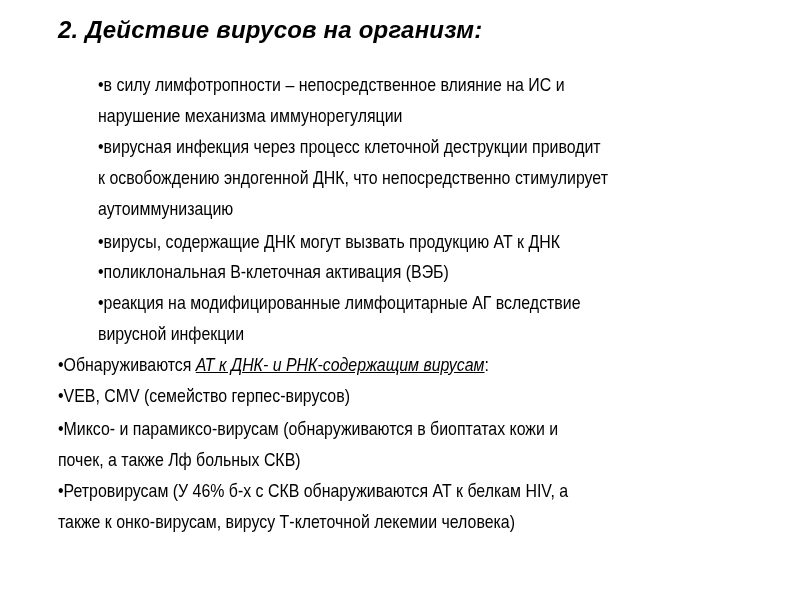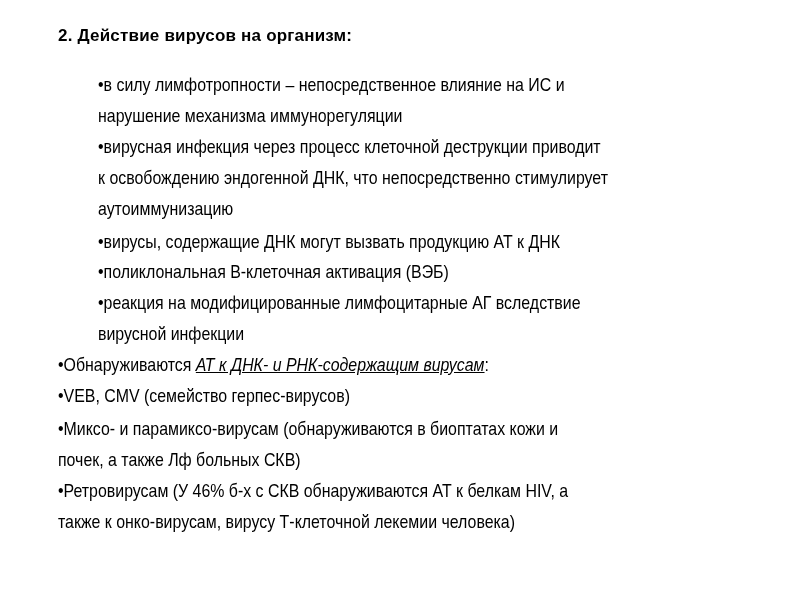--- a/index.html
+++ b/index.html
@@ -3,22 +3,22 @@
 <meta charset="utf-8">
 <style>
   html, body { margin: 0; padding: 0; }
   body {
     width: 800px; height: 600px; background: #ffffff; overflow: hidden;
     position: relative;
     font-family: "Liberation Sans", sans-serif; color: #000000;
   }
   .slide { position: absolute; left: 0; top: 0; width: 800px; height: 600px; }
   .title {
-    position: absolute; left: 58px; top: 26px;
-    font-size: 17px; font-weight: bold; 
+    position: absolute; left: 58px; top: 16px;
+    font-size: 24px; font-weight: bold; font-style: italic;
     letter-spacing: 0.2px; white-space: nowrap;
   }
   .line {
     position: absolute; font-size: 18.5px; white-space: nowrap;
     transform-origin: left top; transform: scaleX(0.86);
     line-height: 22px;
   }
   .l2 { left: 98px; }
   .l1 { left: 58px; }
   .ul { text-decoration: underline; font-style: italic; }

